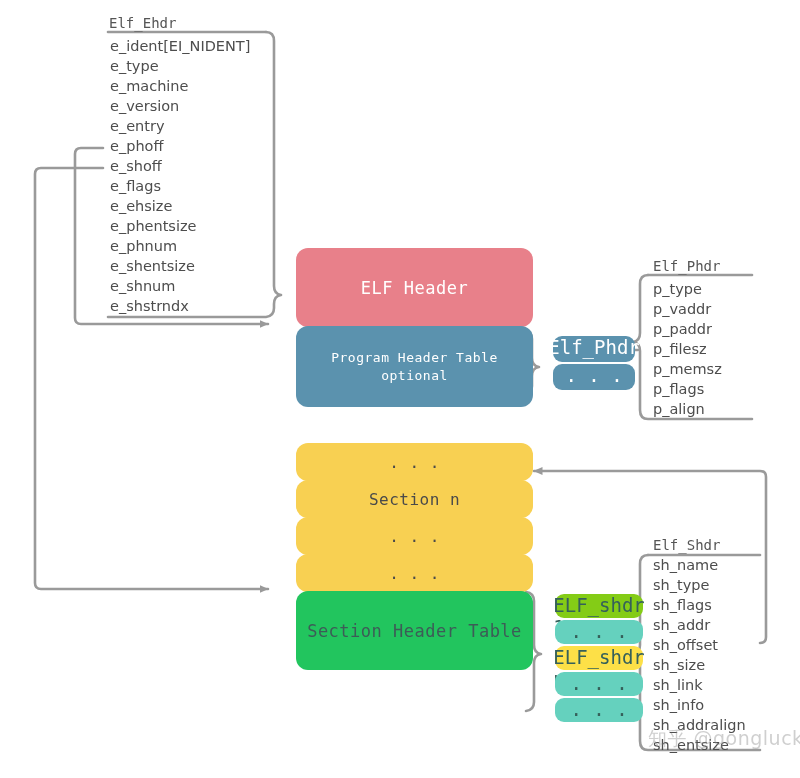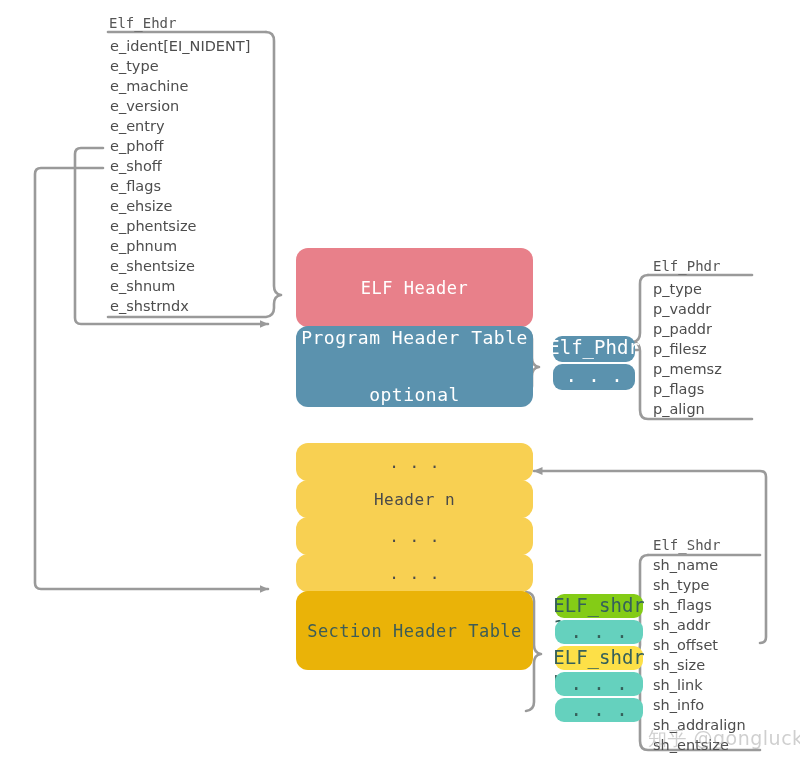--- a/index.html
+++ b/index.html
@@ -42,23 +42,22 @@
   }
   .block .line1 { white-space: nowrap; }
   .block .line2 { white-space: nowrap; }
 
   .block-elf-header {
     color: #ffffff;
     font-size: 17px;
   }
   .block-pht {
     color: #ffffff;
-    font-size: 18px;
+    font-size: 13px;
     line-height: 1.35;
-    justify-content: space-between;
   }
   .block-section {
     color: #4a4a4a;
     font-size: 16px;
   }
   .block-sht {
     color: #3d5c57;
     font-size: 17px;
   }
   .minibox {
@@ -149,32 +148,32 @@
       <span class="line1">Program Header Table</span>
       <span class="line2">optional</span>
     </div>
 
 
     <div class="block block-section" style="left:283px; top:443px; width:237px; height:38px; background:#F8D052;">
       <span class="line1">. . .</span>
     </div>
 
     <div class="block block-section" style="left:283px; top:480px; width:237px; height:38px; background:#F8D052;">
-      <span class="line1">Header n</span>
+      <span class="line1">Section n</span>
     </div>
 
     <div class="block block-section" style="left:283px; top:517px; width:237px; height:38px; background:#F8D052;">
       <span class="line1">. . .</span>
     </div>
 
     <div class="block block-section" style="left:283px; top:554px; width:237px; height:38px; background:#F8D052;">
       <span class="line1">. . .</span>
     </div>
 
-    <div class="block block-sht" style="left:283px; top:591px; width:237px; height:79px; background:#eab308;">
+    <div class="block block-sht" style="left:283px; top:591px; width:237px; height:79px; background:#22c55e;">
       <span class="line1">Section Header Table</span>
     </div>
 
     <div class="minibox minibox-phdr" style="left:540px; top:336px; width:82px; height:26px; background:#5B92AE;">
       <span>Elf_Phdr 1</span>
     </div>
     <div class="minibox minibox-phdr" style="left:540px; top:364px; width:82px; height:26px; background:#5B92AE;">
       <span>. . .</span>
     </div>
 

